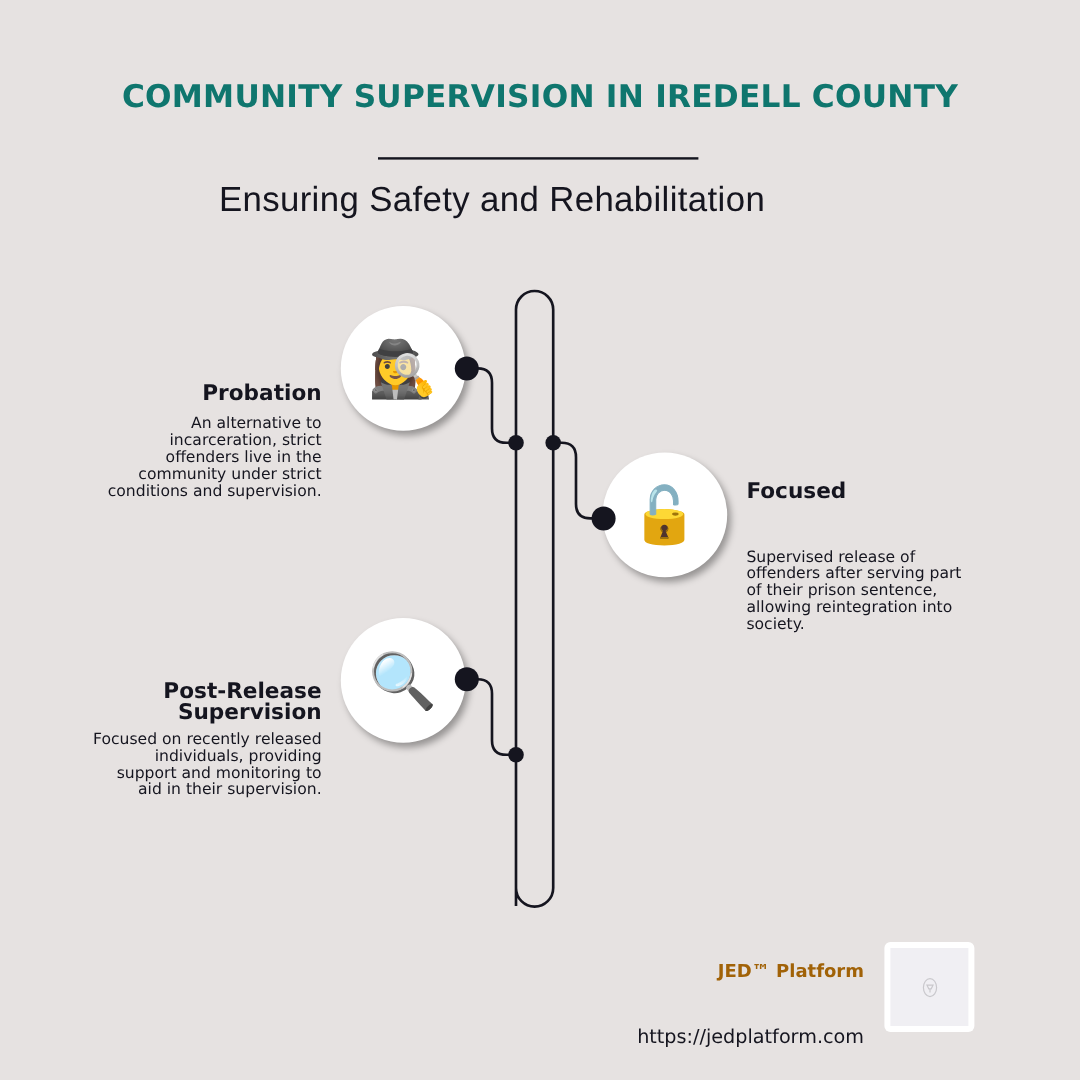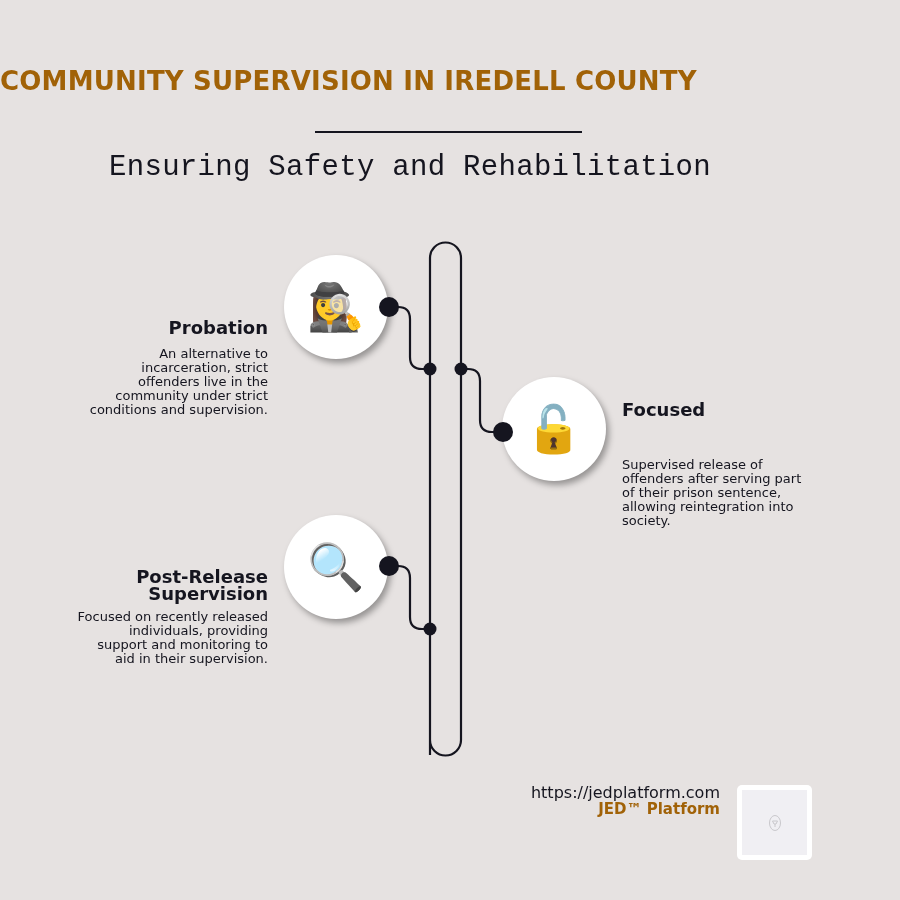--- a/index.html
+++ b/index.html
@@ -6,33 +6,33 @@
     body {
       width: 900px; height: 900px;
       background: #e6e2e1;
       position: relative;
       overflow: hidden;
       font-family: "DejaVu Sans", "Liberation Sans", sans-serif;
       color: #15151f;
     }
     .title {
       position: absolute; left: 0; width: 900px; top: 66px;
-      text-align: left;
+      text-align: center;
       font-weight: bold; font-size: 26px; letter-spacing: 0.2px;
-      color: #a16207;
+      color: #0f766e;
       white-space: nowrap;
     }
     .rule {
       position: absolute; left: 315px; top: 131px; width: 267px; height: 2px;
       background: #15151f;
     }
     .subtitle {
       position: absolute; left: 0; width: 820px; top: 151px;
       text-align: center;
-      font-family: Liberation Mono, monospace;
+      font-family: Liberation Sans, sans-serif;
       font-weight: normal;
       font-size: 29px; color: #15151f;
       letter-spacing: 0.3px;
     }
     svg.lines { position: absolute; left: 0; top: 0; }
     .circle {
       position: absolute; width: 104px; height: 104px; border-radius: 50%;
       background: #ffffff;
       box-shadow: 3px 4px 6px rgba(0,0,0,0.35);
       display: flex; align-items: center; justify-content: center;
@@ -45,21 +45,21 @@
     .item-desc {
       position: absolute; font-size: 13px; line-height: 14px; color: #15151f;
     }
     .right { text-align: right; margin-top: 39px; }
     .left { text-align: left; }
     .footer-name {
       position: absolute; right: 180px; top: 800px;
       font-weight: bold; font-size: 15px; color: #a16207;
     }
     .footer-url {
-      position: absolute; right: 180px; top: 783px;
+      position: absolute; right: 180px; top: 854px;
       font-size: 16px; color: #15151f;
     }
     .qr-frame {
       position: absolute; left: 737px; top: 785px; width: 75px; height: 75px;
       background: #ffffff; border-radius: 5px;
     }
     .qr-inner {
       position: absolute; left: 5px; top: 5px; width: 65px; height: 65px;
       background: #f0eff3;
       display: flex; align-items: center; justify-content: center;

